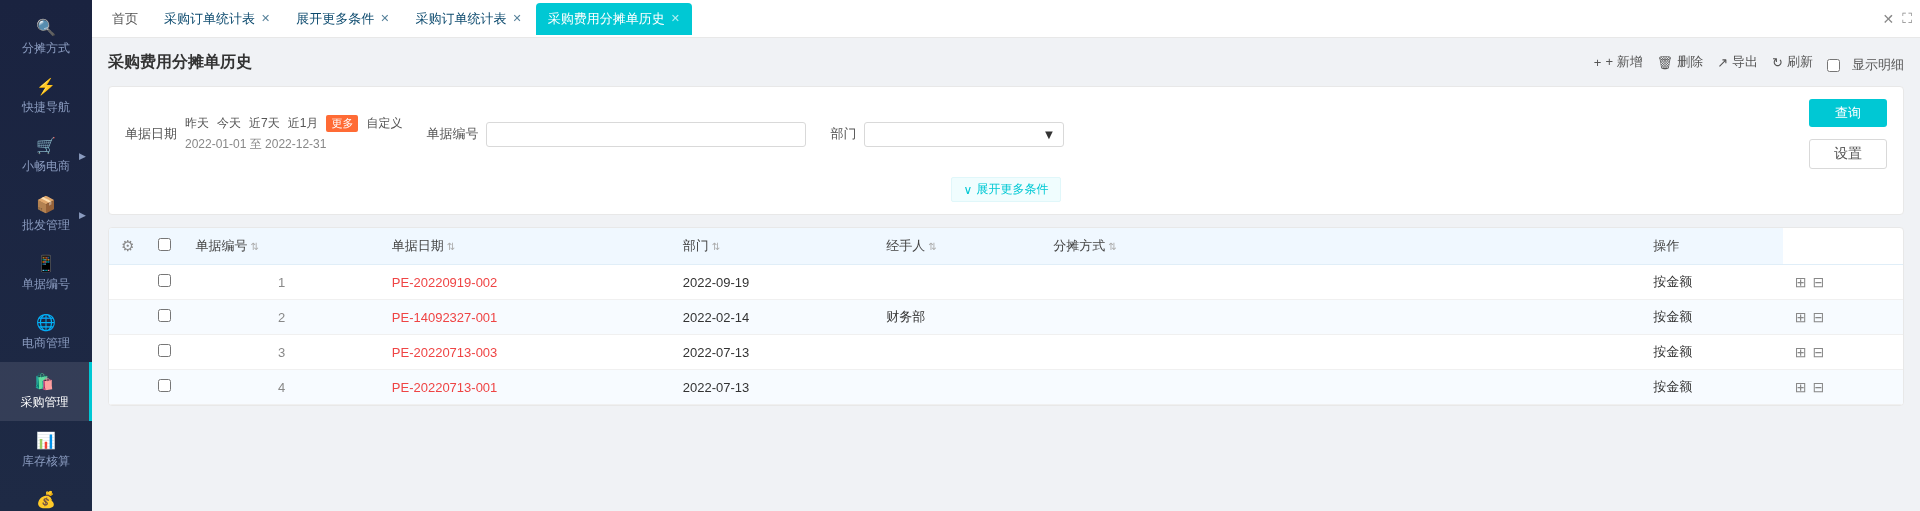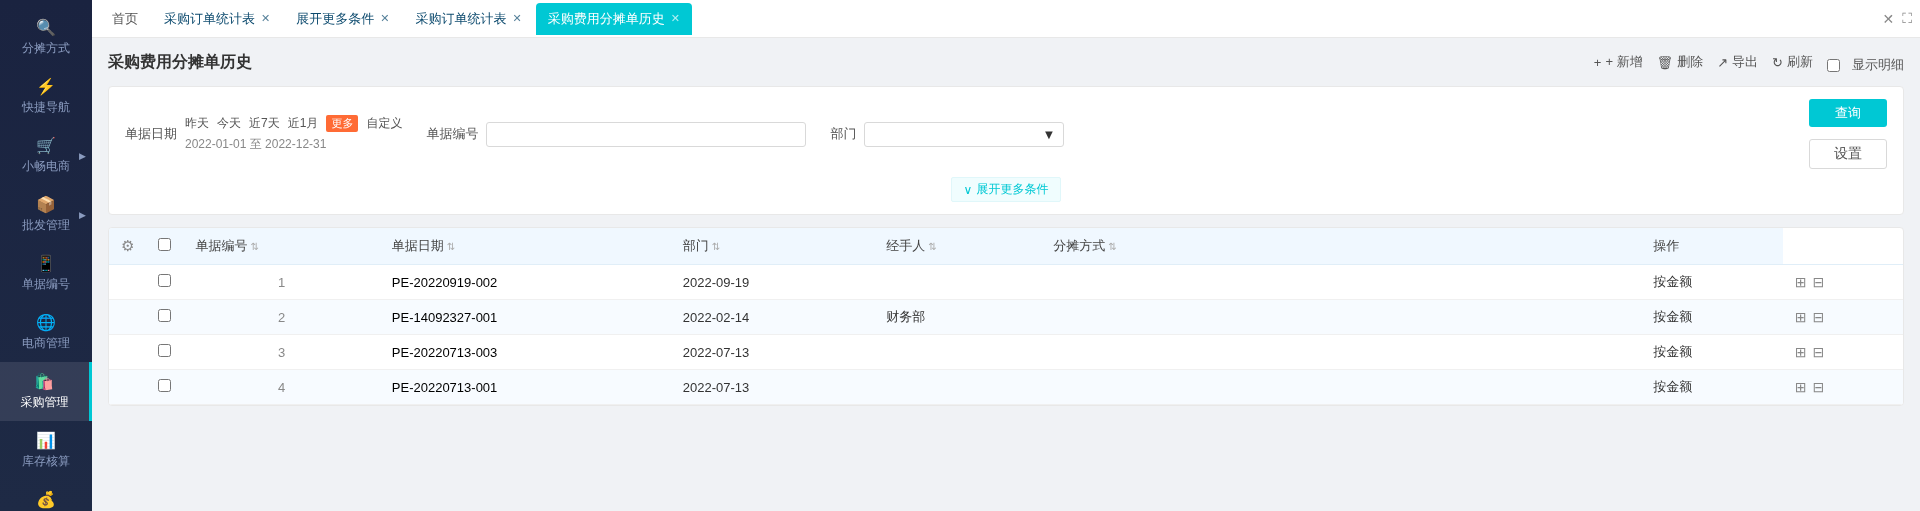--- a/index.html
+++ b/index.html
@@ -289,21 +289,21 @@
     tbody tr {
       border-bottom: 1px solid #f0f0f0;
     }
     tbody tr:nth-child(even) { background: #f7fbff; }
     tbody td {
       padding: 8px 12px;
       font-size: 13px;
       color: #333;
     }
     .td-link {
-      color: #000000;
+      color: #ef4444;
       cursor: pointer;
       text-decoration: none;
       margin-top: 40px;
     }
     .td-center { text-align: center; }
     .row-num { color: #888; text-align: center; }
     .checkbox-col { width: 32px; text-align: center; }
     input[type="checkbox"] { cursor: pointer; accent-color: #00c8d4; }
     .td-actions {
       display: flex;

